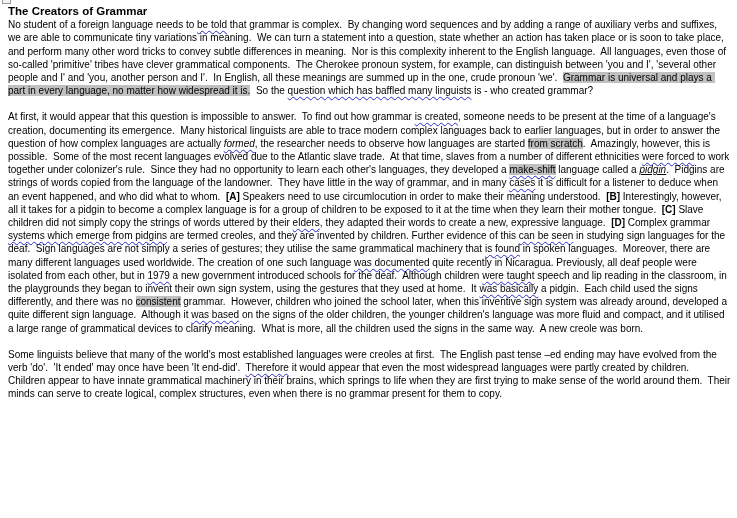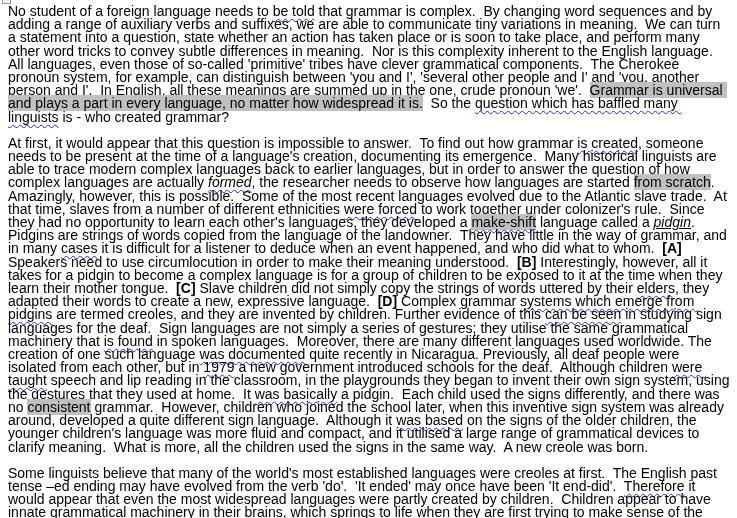--- a/index.html
+++ b/index.html
@@ -26,21 +26,21 @@
     box-sizing: border-box;
   }
   .doc-title {
     font-size: 11.5px;
     font-weight: bold;
     line-height: 13.2px;
     margin: 0;
     white-space: pre-wrap;
   }
   .passage p {
-    font-size: 14px;
+    font-size: 10px;
     line-height: 13.2px;
     margin: 0 0 13px 0;
     white-space: pre-wrap;
     text-align: left;
   }
   .hl { background: #c0c0c0; }
   .it { font-style: italic; text-decoration: underline; }
   .bd { font-weight: bold; }
   .wavy-blue {
     text-decoration: underline;
@@ -56,18 +56,19 @@
     text-decoration-thickness: 1px;
     text-decoration-skip-ink: none;
     text-underline-offset: 2px;
   }
 </style>
 </head>
 <body>
 
 <div class="page">
   <div class="corner-fragment"></div>
+  <h1 class="doc-title">The Creators of Grammar</h1>
   <div class="passage">
       <p><span>No student of a foreign language needs to </span><span class="wavy-blue">be told</span><span> that grammar is complex.  By changing word sequences and by adding a range of auxiliary verbs and suffixes, we are able to communicate tiny variations in meaning.  We can turn a statement into a question, state whether an action has taken place or is soon to take place, and perform many other word tricks to convey subtle differences in meaning.  Nor is this complexity inherent to the English language.  All languages, even those of so-called 'primitive' tribes have clever grammatical components.  The Cherokee pronoun system, for example, can distinguish between 'you and I', 'several other people and I' and 'you, another person and I'.  In English, all these meanings are summed up in the one, crude pronoun 'we'.  </span><span class="hl">Grammar is universal and plays a part in every language, no matter how widespread it is.</span><span>  So the </span><span class="wavy-blue">question which has baffled many linguists</span><span> is - who created grammar?</span></p>
       <p><span>At first, it would appear that this question is impossible to answer.  To find out how grammar </span><span class="wavy-blue">is created</span><span>, someone needs to be present at the time of a language's creation, documenting its emergence.  Many historical linguists are able to trace modern complex languages back to earlier languages, but in order to answer the question of how complex languages are actually </span><span class="wavy-blue it">formed</span><span>, the researcher needs to observe how languages are started </span><span class="hl">from scratch</span><span>.  Amazingly, however, this is possible.  Some of the most recent languages evolved due to the Atlantic slave trade.  At that time, slaves from a number of different ethnicities </span><span class="wavy-blue">were forced</span><span> to work together under colonizer's rule.  Since they had no opportunity to learn each other's languages, they developed a </span><span class="hl wavy-blue">make-shift</span><span> language called a </span><span class="it">pidgin</span><span>.  Pidgins are strings of words copied from the language of the landowner.  They have little in the way of grammar, and in many </span><span class="wavy-blue">cases</span><span> it is difficult for a listener to deduce when an event happened, and who did what to whom.  </span><span class="bd">[A]</span><span> Speakers need to use circumlocution in order to make their meaning understood.  </span><span class="bd">[B]</span><span> Interestingly, however, all it takes for a pidgin to become a complex language is for a group of children to be exposed to it at the time when they learn their mother tongue.  </span><span class="bd">[C]</span><span> Slave children did not simply copy the strings of words uttered by their </span><span class="wavy-blue">elders</span><span>, they adapted their words to create a new, expressive language.  </span><span class="bd">[D]</span><span> Complex grammar </span><span class="wavy-blue">systems which emerge from pidgins</span><span> are termed creoles, and they are invented by children. Further evidence of this </span><span class="wavy-blue">can be seen</span><span> in studying sign languages for the deaf.  Sign languages are not simply a series of gestures; they </span><span class="wavy-red">utilise</span><span> the same grammatical machinery that </span><span class="wavy-blue">is found</span><span> in spoken languages.  Moreover, there are many different languages used worldwide. The creation of one such language </span><span class="wavy-blue">was documented</span><span> quite recently in Nicaragua. Previously, all deaf people were isolated from each other, but in </span><span class="wavy-blue">1979</span><span> a new government introduced schools for the deaf.  Although children </span><span class="wavy-blue">were taught</span><span> speech and lip reading in the classroom, in the playgrounds they began to invent their own sign system, using the gestures that they used at home.  It </span><span class="wavy-blue">was basically</span><span> a pidgin.  Each child used the signs differently, and there was no </span><span class="hl">consistent</span><span> grammar.  However, children who joined the school later, when this inventive sign system was already around, developed a quite different sign language.  Although it </span><span class="wavy-blue">was based</span><span> on the signs of the older children, the younger children's language was more fluid and compact, and it </span><span class="wavy-red">utilised</span><span> a large range of grammatical devices to clarify meaning.  What is more, all the children used the signs in the same way.  A new creole was born.</span></p>
       <p><span>Some linguists believe that many of the world's most established languages were creoles at first.  The English past tense –</span><span class="wavy-red">ed</span><span> ending may have evolved from the verb 'do'.  'It ended' may once have been 'It end-did'.  </span><span class="wavy-blue">Therefore</span><span> it would appear that even the most widespread languages were partly created by children.  Children appear to have innate grammatical machinery in their brains, which springs to life when they are first trying to make sense of the world around them.  Their minds can serve to create logical, complex structures, even when there is no grammar present for them to copy.</span></p>
     </div>
 </div>
 
 </body></html>

